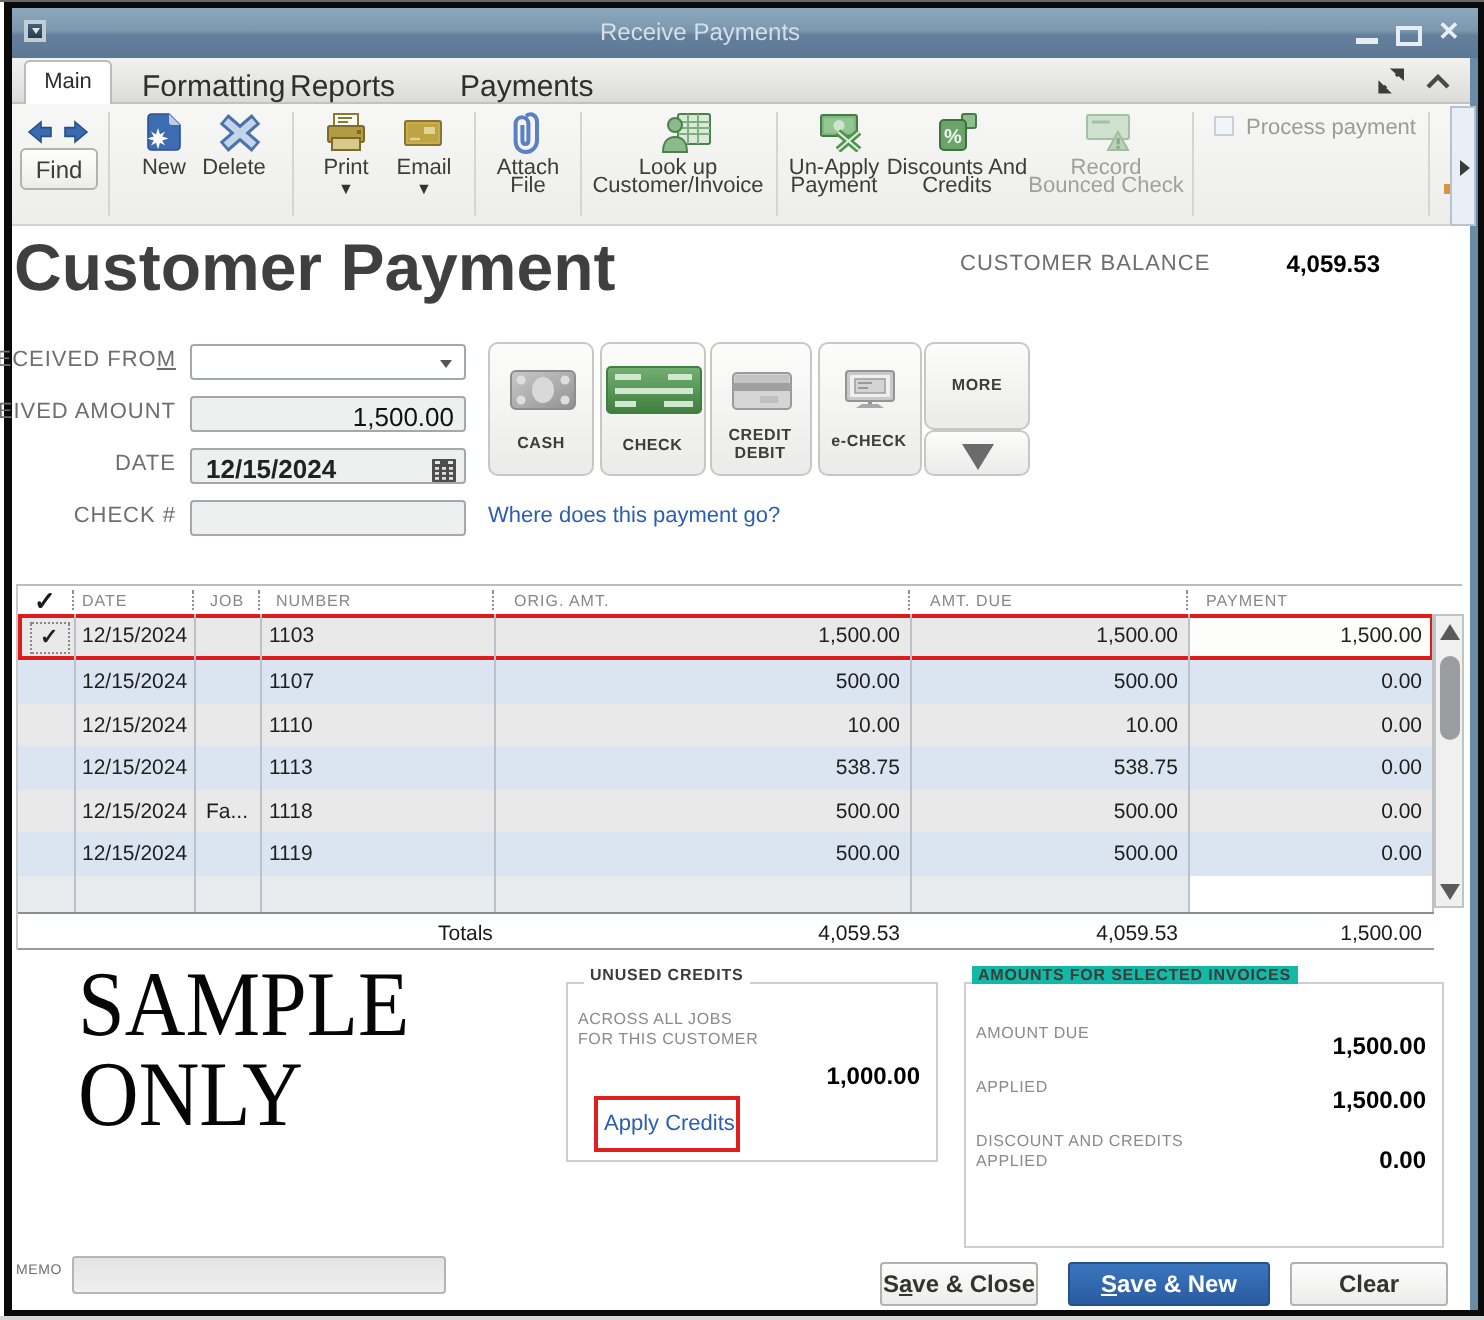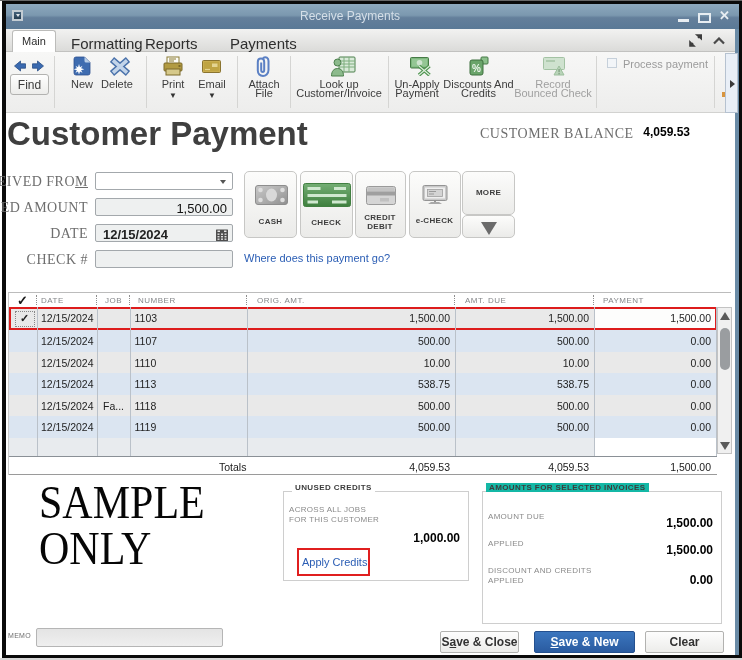--- a/index.html
+++ b/index.html
@@ -17,21 +17,21 @@
 #toolbar{position:absolute;left:0;top:48px;width:733px;height:61px;background:linear-gradient(#f7f7f6,#ededec);border-bottom:1px solid #d2d2d0;}
 .tsep{position:absolute;top:4px;width:1px;height:52px;background:#d5d5d3;}
 .tlabel{position:absolute;font-size:11px;color:#3c3c3c;text-align:center;line-height:9.5px;}
 .tlabel2{position:absolute;font-size:11px;color:#3c3c3c;text-align:center;line-height:9.3px;}
 .gray{color:#a0a0a0;}
 #findbtn{position:absolute;left:4px;top:22px;width:39px;height:21px;background:linear-gradient(#fefefe,#ececea);border:1px solid #b2b2b0;border-radius:3px;text-align:center;font-size:12px;color:#3c3c3c;padding-top:3px;}
 #content{position:absolute;left:0;top:109px;width:733px;height:542px;background:#fff;}
 #bluestrip{position:absolute;left:729px;top:25px;width:4px;height:626px;background:#6a8ba6;}
 #ribexp{position:absolute;left:719px;top:49px;width:13px;height:60px;background:#e9eff7;border:1px solid #b6c2d0;}
 #ribexp:after{content:"";position:absolute;left:4px;top:26px;border-top:4px solid transparent;border-bottom:4px solid transparent;border-left:5px solid #3a3a3a;}
-.lbl{font-size:14px;color:#6e6e6e;letter-spacing:0.5px;white-space:nowrap;font-family:Liberation Serif, serif;}
+.lbl{font-size:11px;color:#6e6e6e;letter-spacing:0.5px;white-space:nowrap;}
 .flabel{right:651px;text-align:right;}
 .fld{left:89px;width:138px;height:18px;background:#eef0f0;border:1px solid #a3a8ac;border-radius:2px;}
 .pmbtn{position:absolute;top:58px;height:67px;background:linear-gradient(#fcfcfb,#ebebe9);border:1px solid #c7c7c5;border-radius:4px;}
 .pmbtn{border-radius:5px;}
 .pmlab{position:absolute;left:0;width:100%;text-align:center;font-size:8px;font-weight:bold;color:#3d3d3d;letter-spacing:0.3px;}
 .hsep{position:absolute;top:2px;width:1px;height:10px;border-left:1px dotted #8e8e8e;}
 .hlbl{position:absolute;top:3px;font-size:8px;color:#85878a;letter-spacing:0.5px;}
 #tbody{position:absolute;left:0;top:14px;width:708px;height:148.5px;overflow:hidden;}
 .vline{position:absolute;top:0;width:1px;height:148.5px;background:#bac1c9;z-index:5;}
 .trow{position:absolute;left:0;width:708px;height:21.5px;background:#e9e9e9;}

